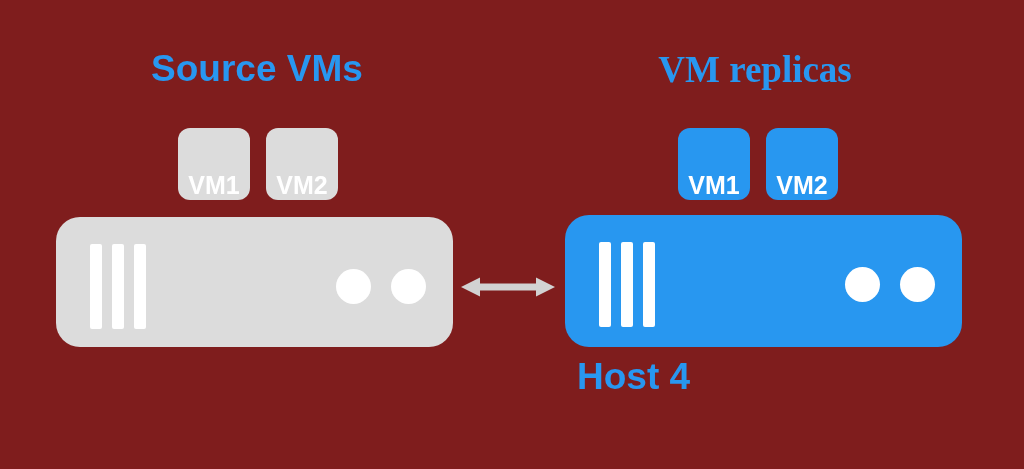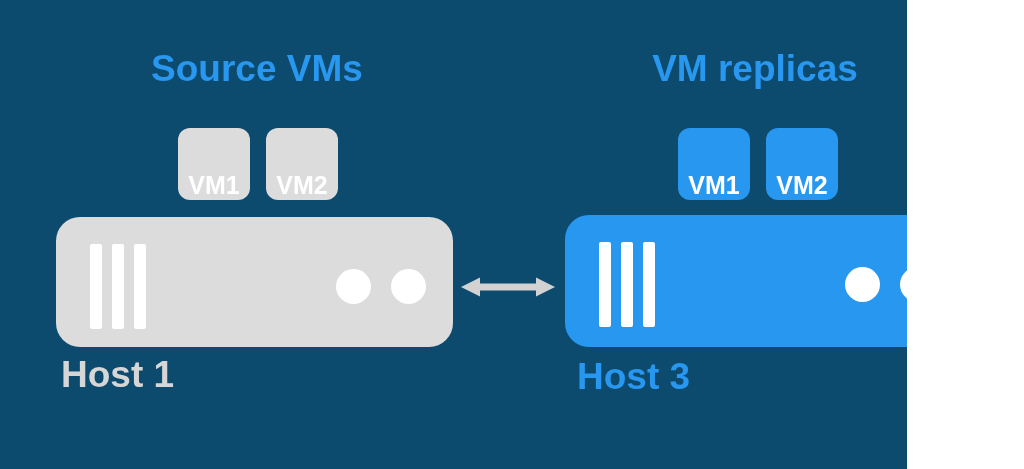--- a/index.html
+++ b/index.html
@@ -3,37 +3,37 @@
 <meta charset="utf-8">
 <style>
   html, body {
     margin: 0;
     padding: 0;
     background: #ffffff;
     font-family: "Liberation Sans", sans-serif;
   }
   .diagram {
     position: relative;
-    width: 907px;
+    width: 1024px;
     height: 469px;
-    background: #0c4a6e;
+    background: #7f1d1d;
     overflow: hidden;
   }
   .group-title {
     position: absolute;
     top: 48px;
     width: 300px;
     text-align: center;
     font-size: 37px;
     font-weight: bold;
     color: #2897F0;
     letter-spacing: 0px;
   }
   .title-source { left: 107px; }
-  .title-replica { left: 605px; }
+  .title-replica { left: 605px; font-family: Liberation Serif, serif; }
 
   .vm-box {
     position: absolute;
     top: 128px;
     width: 72px;
     height: 72px;
     border-radius: 12px;
     display: flex;
     align-items: flex-end;
     justify-content: center;
@@ -154,20 +154,19 @@
       <div class="vent-bar"></div>
       <div class="vent-bar"></div>
       <div class="vent-bar"></div>
     </div>
     <div class="led-lights">
       <div class="led-dot"></div>
       <div class="led-dot"></div>
     </div>
   </div>
 
-  <div class="host-label label-gray">Host 1</div>
-  <div class="host-label label-blue">Host 3</div>
+  <div class="host-label label-blue">Host 4</div>
 
   <svg class="replication-arrow" viewBox="0 0 94 20">
     <polygon points="0,10 19,0.5 19,6.6 75,6.6 75,0.5 94,10 75,19.5 75,13.4 19,13.4 19,19.5" fill="#D2D2D2"></polygon>
   </svg>
 
 </div>
 
 </body></html>

